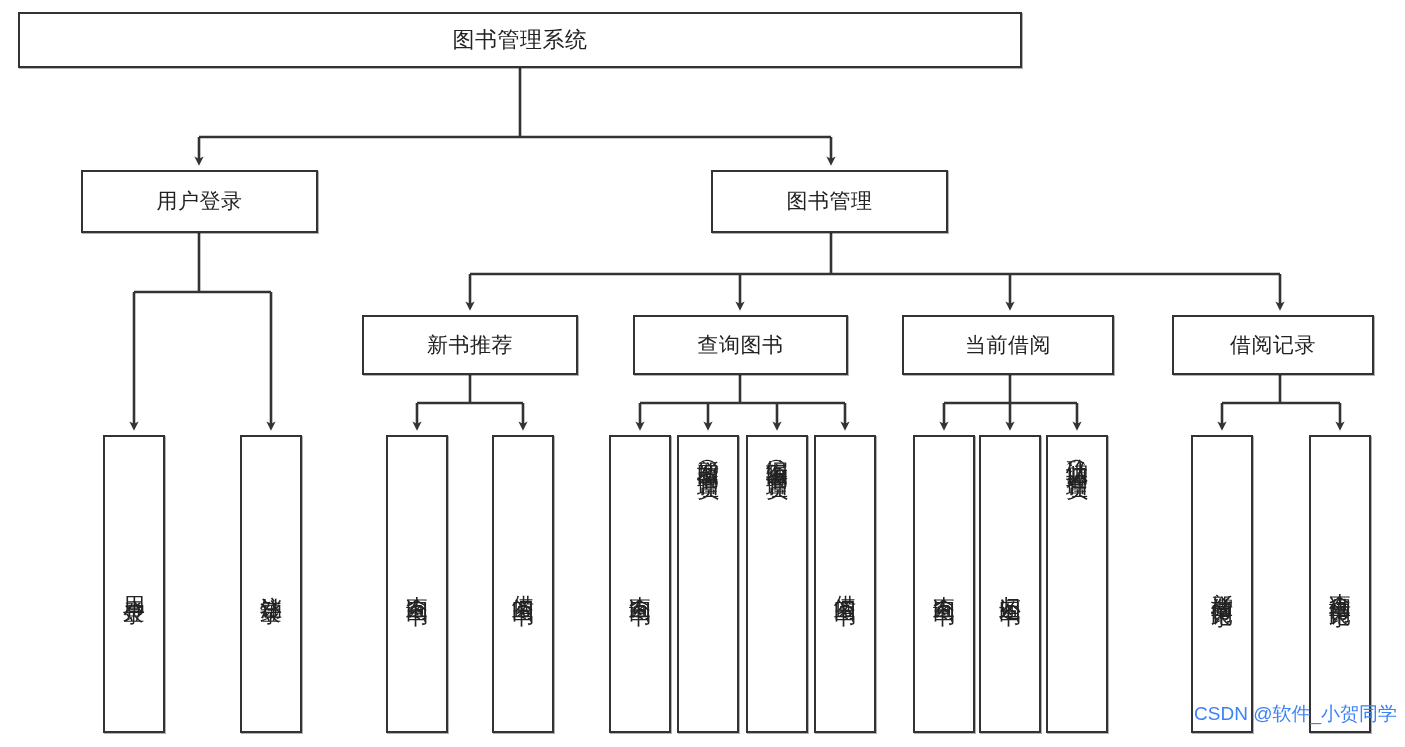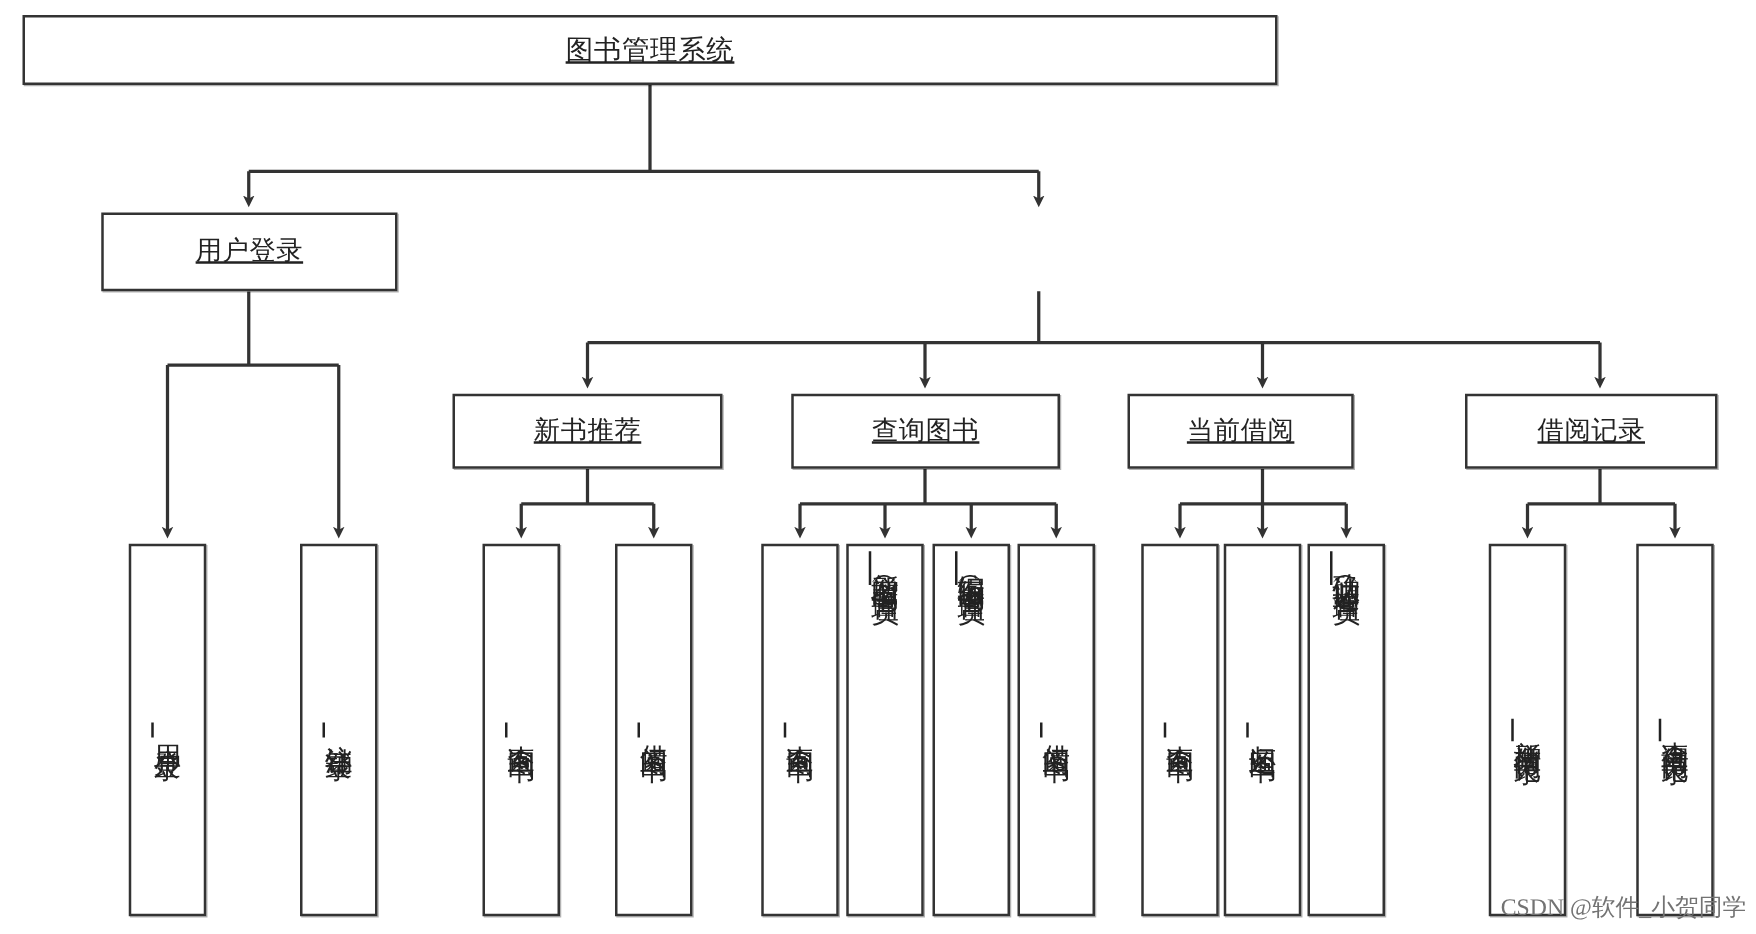--- a/index.html
+++ b/index.html
@@ -36,21 +36,20 @@
     align-items: center;
     justify-content: center;
     color: #222222;
     z-index: 5;
   }
   .node-label {
     display: block;
     text-align: center;
     line-height: 1.18;
     white-space: pre;
-    text-decoration: underline;
   }
   .node.horizontal .node-label {
     font-size: 21px;
     letter-spacing: 0.5px;
   }
   .node.root .node-label {
     font-size: 22px;
   }
   
   .node.vertical {
@@ -64,26 +63,26 @@
     line-height: 1.0;
     letter-spacing: 3px;
     white-space: nowrap;
   }
   .node.vertical.centered {
     align-items: center;
   }
   .watermark {
     position: absolute;
     right: 8px;
-    bottom: 8px;
+    bottom: 20px;
     font-size: 19px;
-    color: #737373;
+    color: #3b82f6;
     white-space: nowrap;
     z-index: 9;
-    font-family: Liberation Serif, serif;
+    font-family: Liberation Sans, sans-serif;
   }
 </style>
 </head>
 <body>
 
 <div id="canvas">
 
   <svg id="wires" viewBox="0 0 1405 747" xmlns="http://www.w3.org/2000/svg">
     <defs>
       <marker id="arrow" markerWidth="11" markerHeight="11" refX="4.6" refY="5" orient="auto" markerUnits="userSpaceOnUse">
@@ -136,30 +135,33 @@
   </svg>
 
   <div class="node root horizontal" style="left:18px; top:12px; width:1004px; height:56px;">
     <span class="node-label">图书管理系统</span>
   </div>
 
   <div class="node horizontal" style="left:81px; top:170px; width:237px; height:63px;">
     <span class="node-label">用户登录</span>
   </div>
 
+  <div class="node horizontal" style="left:711px; top:170px; width:237px; height:63px;">
+    <span class="node-label">图书管理</span>
+  </div>
 
   <div class="node horizontal" style="left:362px; top:315px; width:216px; height:60px;">
     <span class="node-label">新书推荐</span>
   </div>
 
   <div class="node horizontal" style="left:633px; top:315px; width:215px; height:60px;">
     <span class="node-label">查询图书</span>
   </div>
 
-  <div class="node horizontal" style="left:902px; top:315px; width:181px; height:60px;">
+  <div class="node horizontal" style="left:902px; top:315px; width:212px; height:60px;">
     <span class="node-label">当前借阅</span>
   </div>
 
   <div class="node horizontal" style="left:1172px; top:315px; width:202px; height:60px;">
     <span class="node-label">借阅记录</span>
   </div>
 
   <div class="node vertical centered" style="left:103px; top:435px; width:62px; height:298px; padding-top:0;">
     <span class="node-label">用户登录</span>
   </div>

